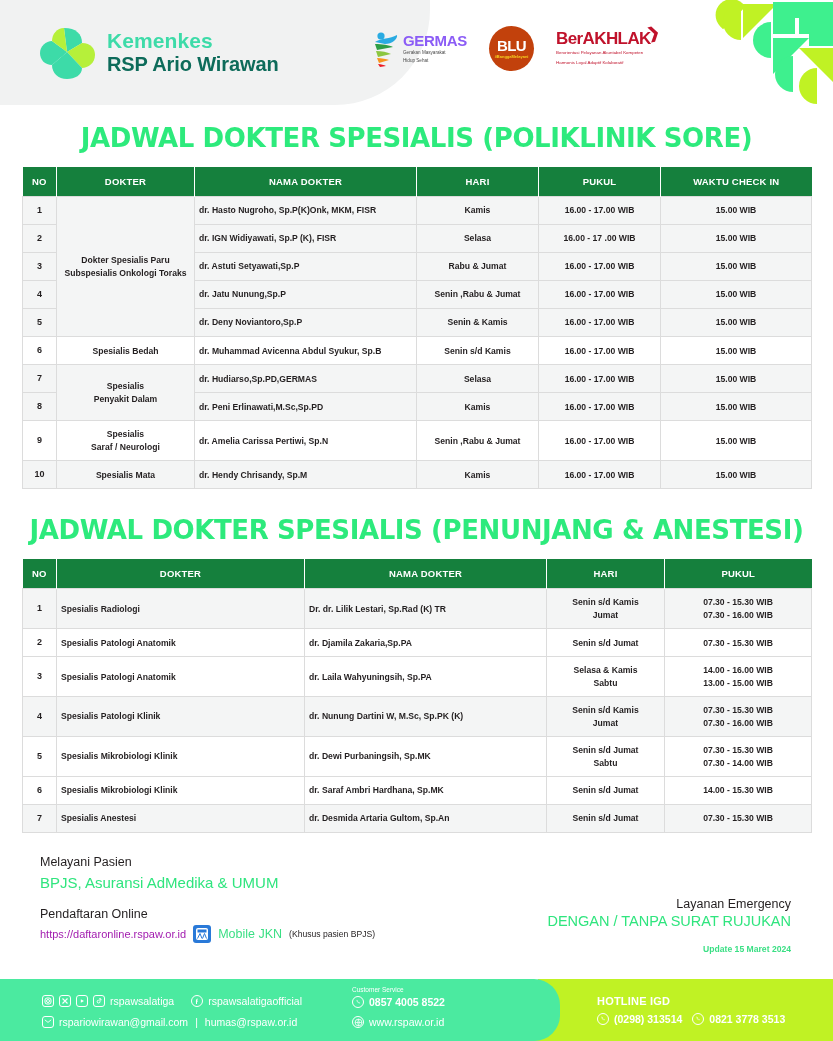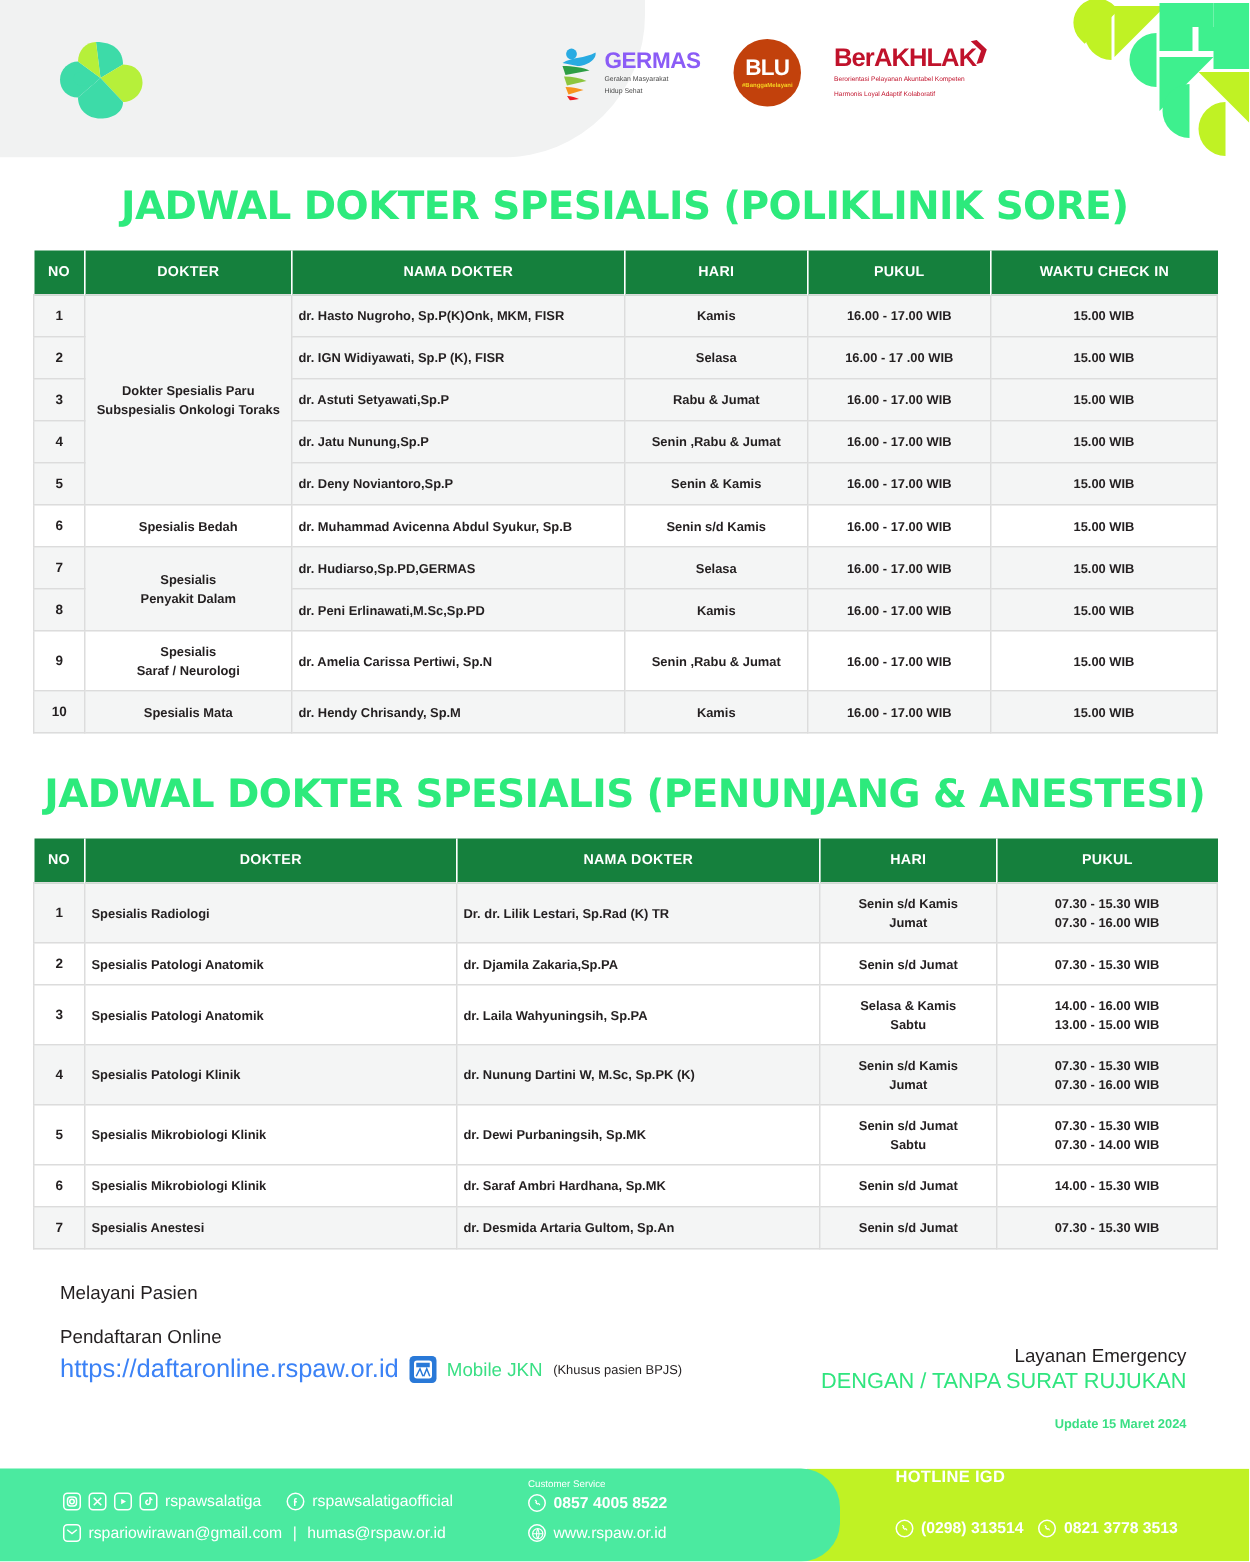--- a/index.html
+++ b/index.html
@@ -119,21 +119,21 @@
   
   .info {
     position: relative;
     margin: 20px 22px 0 22px;
     height: 100px;
   }
   .info-left { position: absolute; left: 18px; top: 0; }
   .lbl-dark { font-size: 12.5px; color: #231f20; line-height: 1.55; }
   .lbl-green { font-size: 15px; color: #2fe57e; line-height: 1.5; }
   .row-online { display: flex; align-items: center; gap: 7px; margin-top: 1px; }
-  .url { font-size: 17px; color: #3b82f6; text-align: right; }
+  .url { font-size: 11px; color: #a21caf; text-align: right; }
   .jkn-icon {
     width: 18px; height: 18px; border-radius: 3px;
     background: #2979d8;
     display: inline-flex; align-items: center; justify-content: center;
     flex: none;
   }
   .jkn-label { font-size: 12.5px; color: #3adf84; }
   .jkn-note { font-size: 8.6px; color: #231f20; }
 
   .info-right { position: absolute; right: 20px; top: 44px; text-align: right; }
@@ -157,21 +157,21 @@
     clip-path: polygon(25px 0, 100% 0, 100% 100%, 0 100%);
   }
   .f-row { position: absolute; display: flex; align-items: center; color: #ffffff; }
   .f-row1 { left: 42px; top: 16px; gap: 5px; }
   .f-row2 { left: 42px; top: 37px; gap: 5px; }
   .f-txt { font-size: 10.5px; }
   .f-sep { font-size: 10.5px; margin: 0 2px; }
   .cs-label { position: absolute; left: 352px; top: 7px; font-size: 6.5px; color: #ffffff; }
   .f-cs { left: 352px; top: 17px; gap: 5px; }
   .f-web { left: 352px; top: 37px; gap: 5px; }
-  .hot-title { position: absolute; left: 597px; top: 0; font-size: 11px; font-weight: bold; color: #ffffff; letter-spacing: .2px; }
+  .hot-title { position: absolute; left: 597px; top: 16px; font-size: 11px; font-weight: bold; color: #ffffff; letter-spacing: .2px; }
   .hot-nums { position: absolute; left: 597px; top: 34px; display: flex; align-items: center; gap: 5px; color: #ffffff; font-size: 10.5px; font-weight: bold; }
   .ico-sq {
     width: 12px; height: 12px; border: 1.2px solid #ffffff; border-radius: 3px;
     display: inline-flex; align-items: center; justify-content: center; flex: none;
   }
   .ico-ci {
     width: 12px; height: 12px; border: 1.2px solid #ffffff; border-radius: 50%;
     display: inline-flex; align-items: center; justify-content: center; flex: none;
   }
   .ico-sq svg, .ico-ci svg { display: block; }
@@ -185,20 +185,24 @@
   <div class="logo-wrap">
     <div class="logo-mark">
       <svg width="58" height="56" viewBox="0 0 58 56">
         <path d="M26 4 C38 4 44 10 44 19 L29 28 Z" fill="#3ddba8"></path>
         <path d="M44 19 C53 19 57 25 57 31 C57 39 50 44 44 44 L29 28 Z" fill="#b6f03a"></path>
         <path d="M29 28 L44 44 C44 51 37 55 29 55 C20 55 14 49 14 41 Z" fill="#3ddba8"></path>
         <path d="M29 28 L14 41 C7 41 2 36 2 29 C2 22 8 17 14 17 Z" fill="#3ddba8"></path>
         <path d="M26 4 L29 28 L14 17 C14 10 19 4 26 4 Z" fill="#b6f03a"></path>
         <rect x="11" y="24" width="15" height="9" rx="4.5" fill="#3ddba8"></rect>
       </svg>
+    </div>
+    <div class="logo-text">
+      <div class="logo-l1">Kemenkes</div>
+      <div class="logo-l2">RSP Ario Wirawan</div>
     </div>
   </div>
 
   <div class="partner-logos">
 
     <div class="germas">
       <svg width="28" height="36" viewBox="0 0 28 36">
         <circle cx="9" cy="5" r="3.6" fill="#29abe2"></circle>
         <path d="M3 11 C9 7 18 8 25 4 C26 8 20 13 13 13 Z" fill="#29abe2"></path>
         <path d="M3 13 C10 13 17 14 21 16 L5 19 Z" fill="#2e9e45"></path>
@@ -412,20 +416,21 @@
           <td>Senin s/d Jumat</td>
           <td>07.30 - 15.30 WIB</td>
         </tr>
       </tbody>
   </table>
 </div>
 
 <div class="info">
   <div class="info-left">
     <div class="lbl-dark">Melayani Pasien</div>
+    <div class="lbl-green">BPJS, Asuransi AdMedika &amp; UMUM</div>
     <div class="lbl-dark" style="margin-top:10px">Pendaftaran Online</div>
     <div class="row-online">
       <span class="url">https://daftaronline.rspaw.or.id</span>
       <span class="jkn-icon">
         <svg width="14" height="14" viewBox="0 0 14 14">
           <rect x="1" y="1" width="12" height="12" rx="2" fill="#ffffff"></rect>
           <rect x="2.5" y="2.5" width="9" height="3" fill="#2979d8"></rect>
           <path d="M2.5 11.5 L5 6.5 L7 11.5 M7.5 11.5 L9.5 6.5 L11.5 11.5" stroke="#2979d8" stroke-width="1" fill="none"></path>
         </svg>
       </span>

